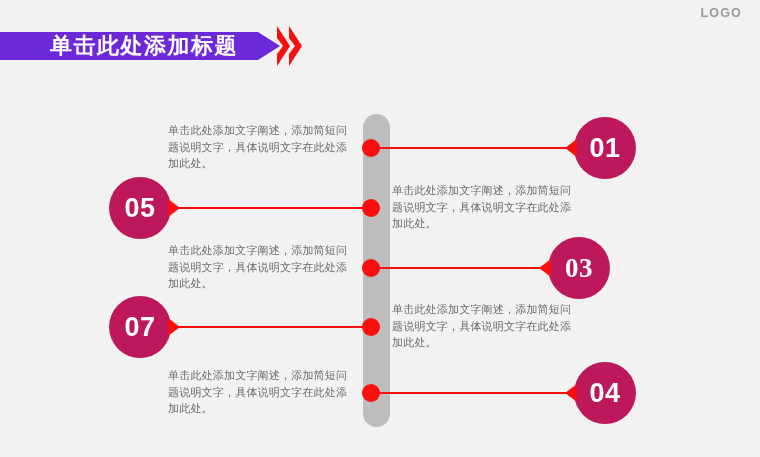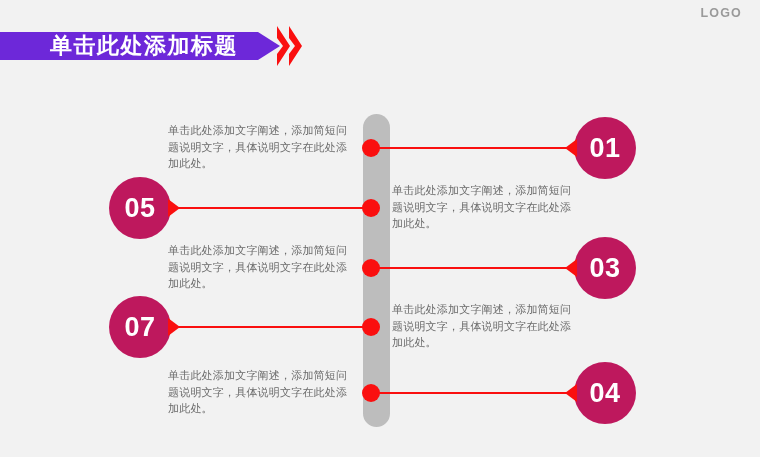--- a/index.html
+++ b/index.html
@@ -207,21 +207,21 @@
   <div class="badge left-side" style="left:109px;">
     <span class="tail"></span>
     <span>05</span>
   </div>
 </div>
 
 <div class="row" style="top:268px;">
   <div class="desc left-text">单击此处添加文字阐述，添加简短问题说明文字，具体说明文字在此处添加此处。</div>
   <div class="dot"></div>
   <div class="line right" style="width:200px;"></div>
-  <div class="badge right-side" style="left:574px;">
+  <div class="badge right-side" style="left:548px;font-family:Liberation Serif, serif;">
     <span class="tail"></span>
     <span>03</span>
   </div>
 </div>
 
 <div class="row" style="top:327px;">
   <div class="desc right-text">单击此处添加文字阐述，添加简短问题说明文字，具体说明文字在此处添加此处。</div>
   <div class="dot"></div>
   <div class="line left" style="width:205px;"></div>
   <div class="badge left-side" style="left:109px;">

